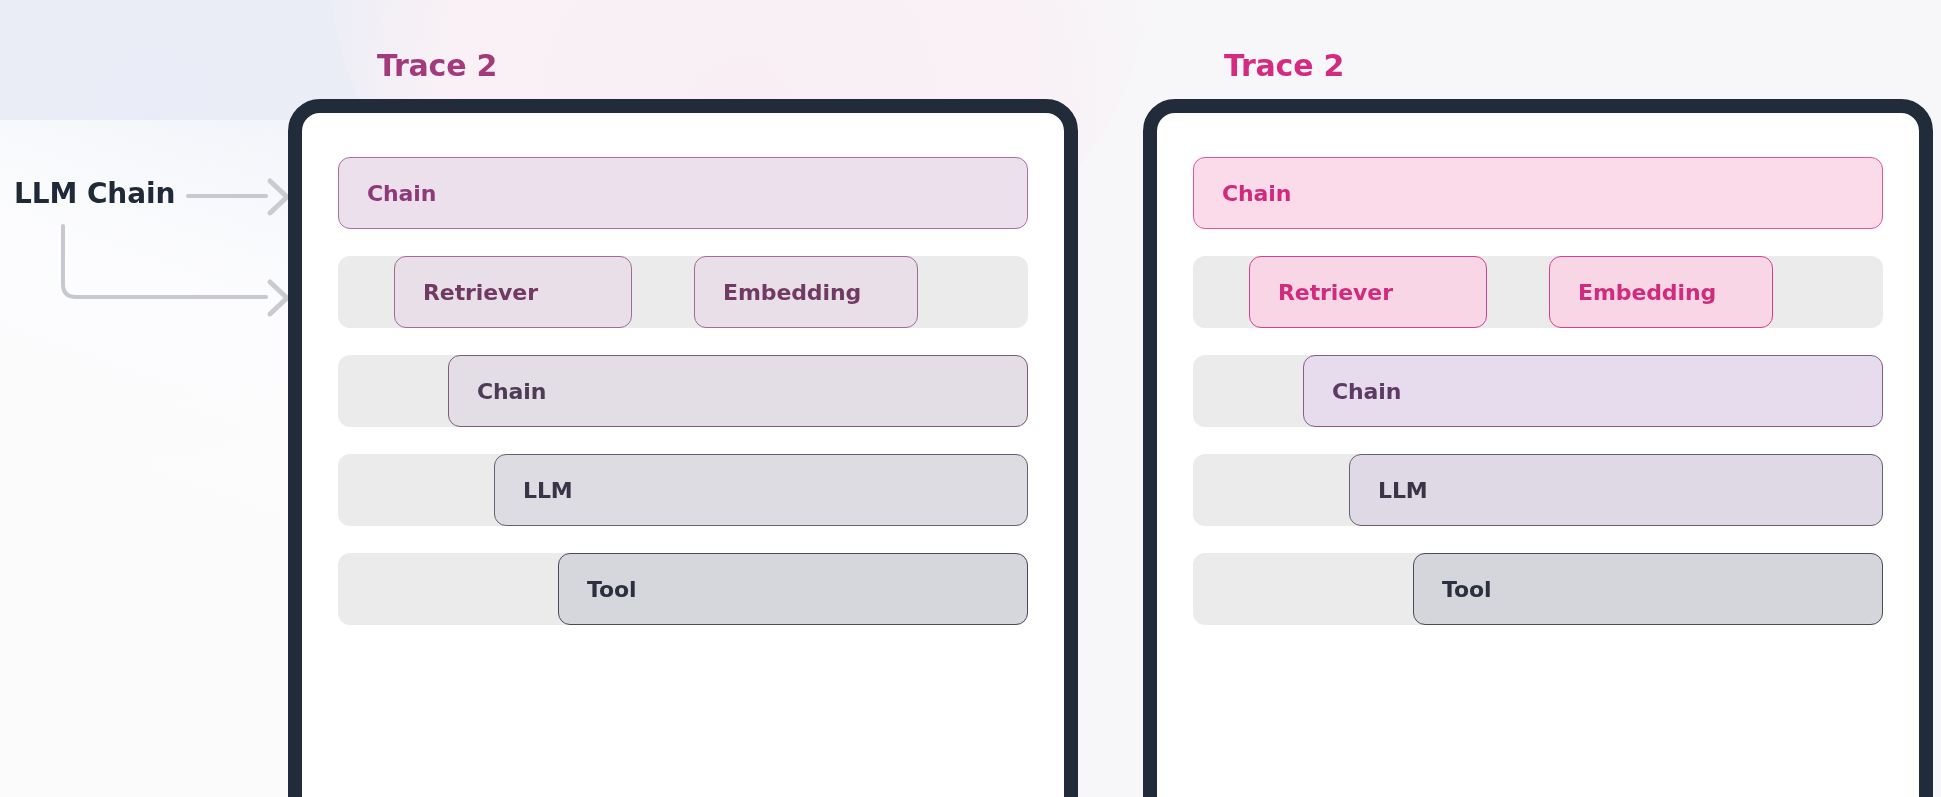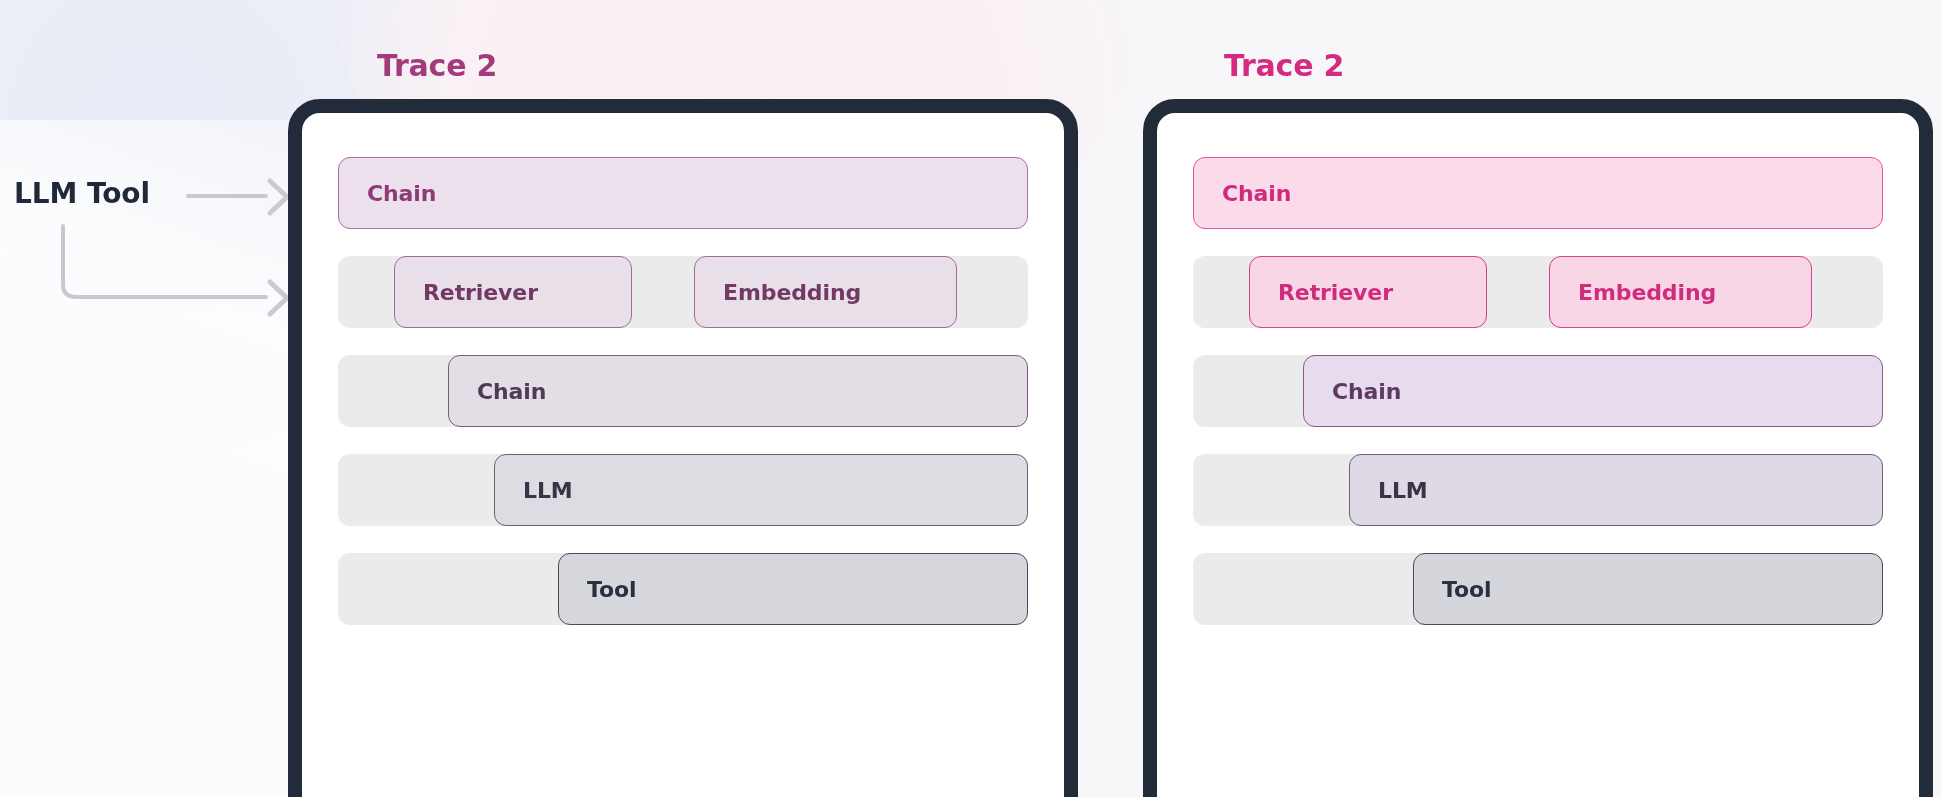--- a/index.html
+++ b/index.html
@@ -67,21 +67,21 @@
     display:flex;align-items:center;
     box-sizing:border-box;
     font-size:22px;font-weight:700;letter-spacing:-.1px;
     padding-left:28px;
     border:1.6px solid transparent;
   }
 
   
   .in0{left:0;right:0;}
   .in1{left:56px;width:238px;}
-  .in1b{left:356px;width:263px;}
+  .in1b{left:356px;width:224px;}
   .in2{left:110px;right:0;}
   .in3{left:156px;right:0;}
   .in4{left:212px;right:0;margin-left:8px;}
 
   
   .t1-chain   {background:#ece0ec;border-color:#ab6fa0;color:#8f3a78;}
   .t1-sub     {background:#e9dfe9;border-color:#a06c97;color:#703a63;}
   .t1-chain2  {background:#e3dee6;border-color:#7d5c78;color:#4e3b56;}
   .t1-llm     {background:#dedce3;border-color:#6b5f72;color:#3b3448;}
   .t1-tool    {background:#d6d7dd;border-color:#4a4a59;color:#2b3040;}
@@ -98,21 +98,21 @@
 </head>
 <body>
 
 <div class="bg-layer">
   <div class="blob-lavender"></div>
   <div class="blob-pink"></div>
   <div class="diag-wash"></div>
 </div>
 
 <div class="annotation">
-  <span class="ln">LLM Tool</span>
+  <span class="ln">LLM Chain</span>
 </div>
 
 <svg class="connectors" viewBox="0 0 400 400" width="400" height="400" preserveAspectRatio="none" xmlns="http://www.w3.org/2000/svg">
 
   <path d="M188,196 L266,196" stroke="#c7c9ce" stroke-width="4" fill="none" stroke-linecap="round"></path>
   <path d="M270,181 L287,197 L270,213" stroke="#c9cbd0" stroke-width="5" fill="none" stroke-linecap="round" stroke-linejoin="round"></path>
 
   <path d="M63,226 L63,284 Q63,297 76,297 L266,297" stroke="#c7c9ce" stroke-width="4" fill="none" stroke-linecap="round"></path>
   <path d="M270,282 L287,298 L270,314" stroke="#c9cbd0" stroke-width="5" fill="none" stroke-linecap="round" stroke-linejoin="round"></path>
 </svg>

